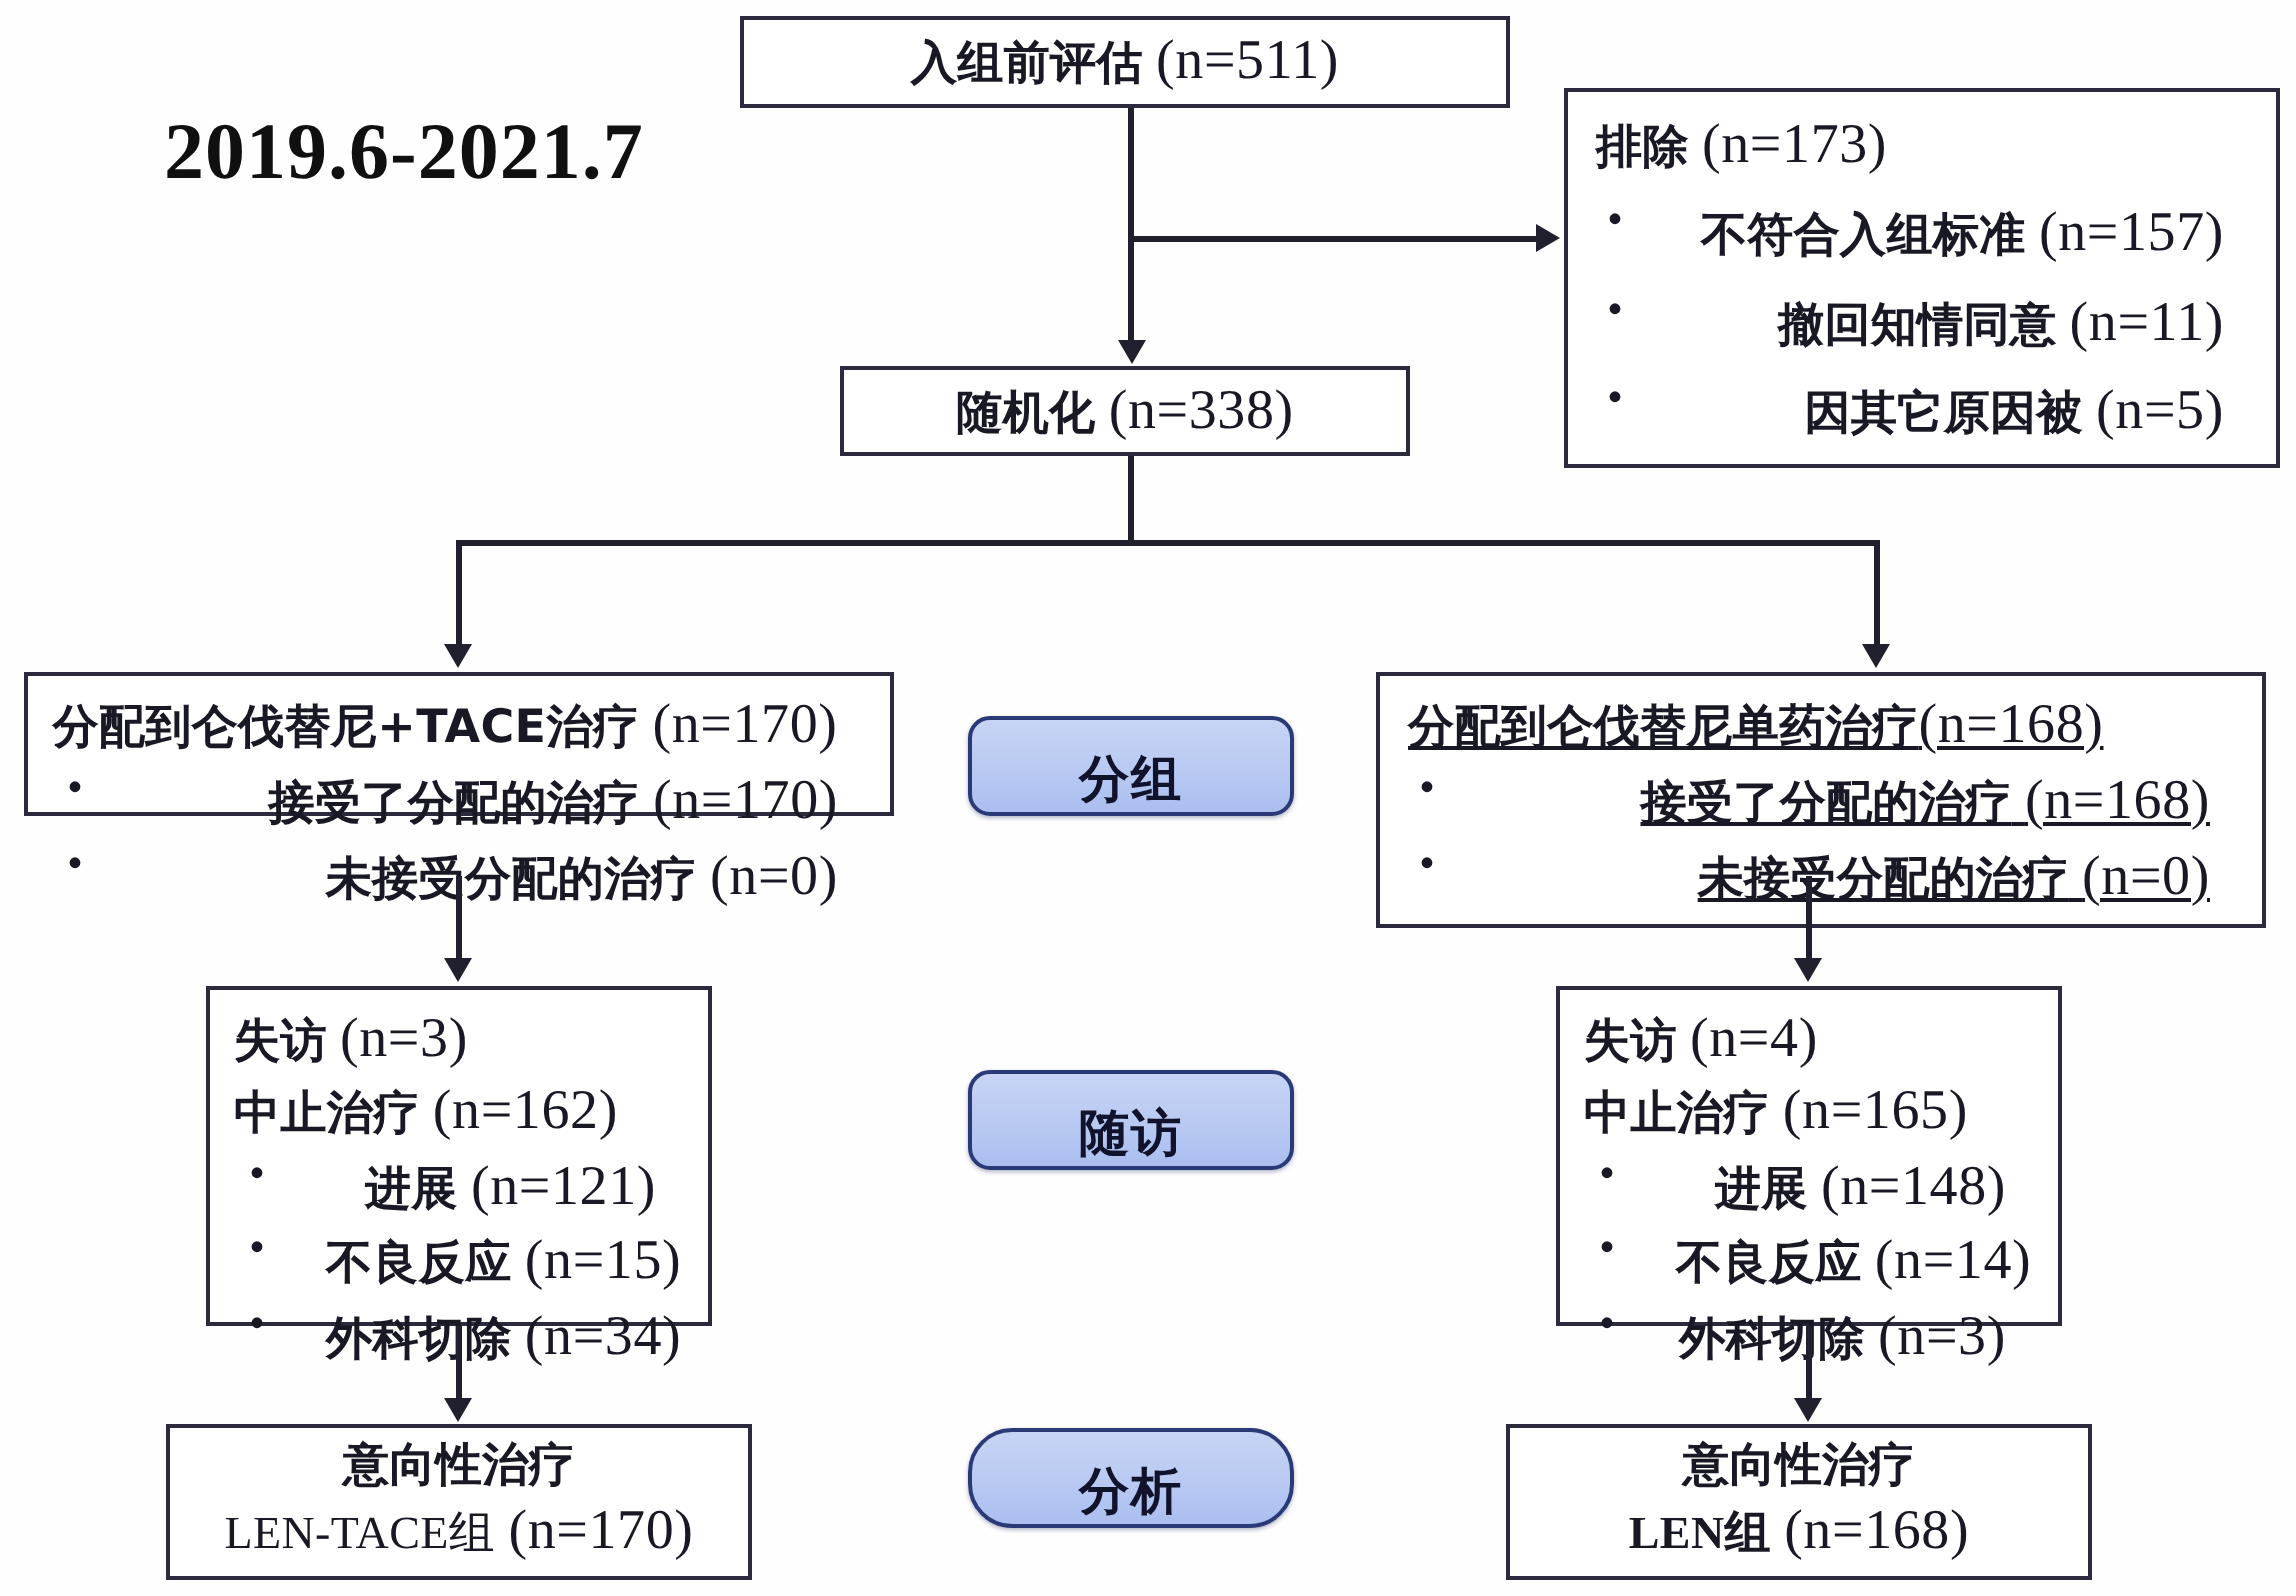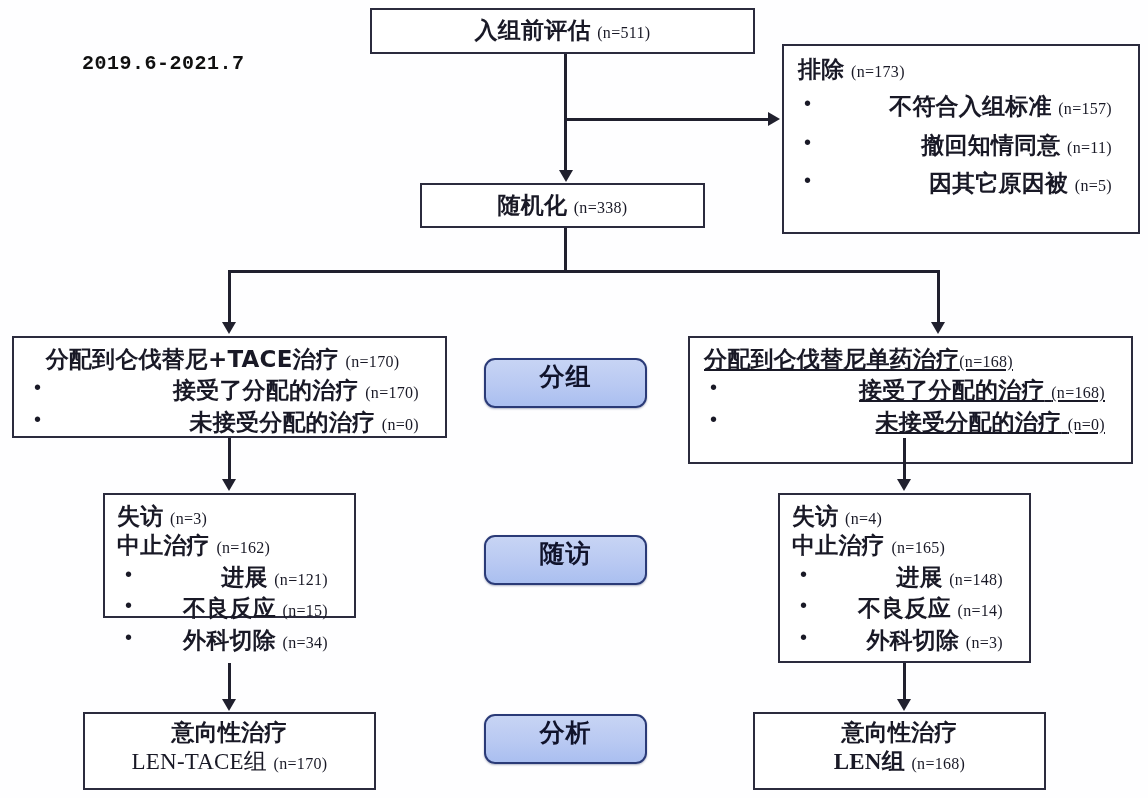--- a/index.html
+++ b/index.html
@@ -28,21 +28,21 @@
     font-size: 23px;
     line-height: 1.28;
     letter-spacing: 0.2px;
   }
   .box .cn {
     font-family: "DejaVu Sans", "Liberation Sans", sans-serif;
     font-weight: 600;
   }
   .box .num {
     font-family: "Liberation Serif", "DejaVu Serif", serif;
-    font-size: 16px;
+    font-size: 28px;
     letter-spacing: 0.3px;
   }
   .centered {
     display: flex;
     align-items: center;
     justify-content: center;
     text-align: center;
   }
   .padbox {
     padding: 7px 26px 8px 12px;
@@ -78,32 +78,32 @@
     position: absolute;
     box-sizing: border-box;
     border: 2px solid #2a3a77;
     border-radius: 11px;
     background: linear-gradient(180deg, #c7d4f4 0%, #b9c9f2 55%, #aabff0 100%);
     color: #10132b;
     font-family: "DejaVu Sans", "Liberation Sans", sans-serif;
     font-weight: 700;
     font-size: 25px;
     display: flex;
-    align-items: flex-start;
+    align-items: flex-end;
     justify-content: center;
     letter-spacing: 1px;
     box-shadow: 0 1px 2px rgba(30,40,90,0.35);
   }
 
   
   #date-label {
     position: absolute;
-    font-family: Liberation Mono, monospace;
+    font-family: Liberation Serif, serif;
     font-weight: 700;
-    font-size: 20px;
+    font-size: 40px;
     color: #101010;
     letter-spacing: 0.5px;
     white-space: nowrap;
   }
 
   
   .conn {
     position: absolute;
     background: #20202e;
   }
@@ -159,21 +159,21 @@
     </ul>
   </div>
 
   <div class="box centered" style="left:420px; top:183px; width:285px; height:45px;">
     <span class="line-row">
       <span class="cn">随机化</span>
       <span class="num">(n=338)</span>
     </span>
   </div>
 
-  <div class="box padbox" style="left:12px; top:336px; width:435px; height:102px;">
+  <div class="box padbox" style="left:12px; top:336px; width:435px; height:72px;">
     <div class="line-row" style="text-align:center;">
       <span class="cn">分配到仑伐替尼+TACE治疗</span>
       <span class="num">(n=170)</span>
     </div>
     <ul class="bullets">
       <li>
         <span class="cn">接受了分配的治疗</span>
         <span class="num">(n=170)</span>
       </li>
       <li>
@@ -192,21 +192,21 @@
         <span class="cn">接受了分配的治疗</span>
         <span class="num">(n=168)</span>
       </li>
       <li>
         <span class="cn">未接受分配的治疗</span>
         <span class="num">(n=0)</span>
       </li>
     </ul>
   </div>
 
-  <div class="box padbox" style="left:103px; top:493px; width:253px; height:125px;">
+  <div class="box padbox" style="left:103px; top:493px; width:253px; height:170px;">
     <div class="line-row">
       <span class="cn">失访</span>
       <span class="num">(n=3)</span>
     </div>
     <div class="line-row">
       <span class="cn">中止治疗</span>
       <span class="num">(n=162)</span>
     </div>
     <ul class="bullets">
       <li>
@@ -268,21 +268,21 @@
       <span class="num">(n=168)</span>
     </div>
   </div>
 
   <div class="pill" style="left:484px; top:358px; width:163px; height:50px;">
     <span>分组</span>
   </div>
   <div class="pill" style="left:484px; top:535px; width:163px; height:50px;">
     <span>随访</span>
   </div>
-  <div class="pill" style="left:484px; top:714px; width:163px; height:50px;">
+  <div class="pill" style="left:484px; top:714px; width:163px; height:50px;border-radius:22px;">
     <span>分析</span>
   </div>
 
   <div class="conn v" style="left:564px; top:54px; height:118px;"></div>
   <div class="arrow-down" style="left:559px; top:170px;"></div>
 
   <div class="conn h" style="left:564px; top:118px; width:206px;"></div>
   <div class="arrow-right" style="left:768px; top:112px;"></div>
 
   <div class="conn v" style="left:564px; top:228px; height:45px;"></div>

